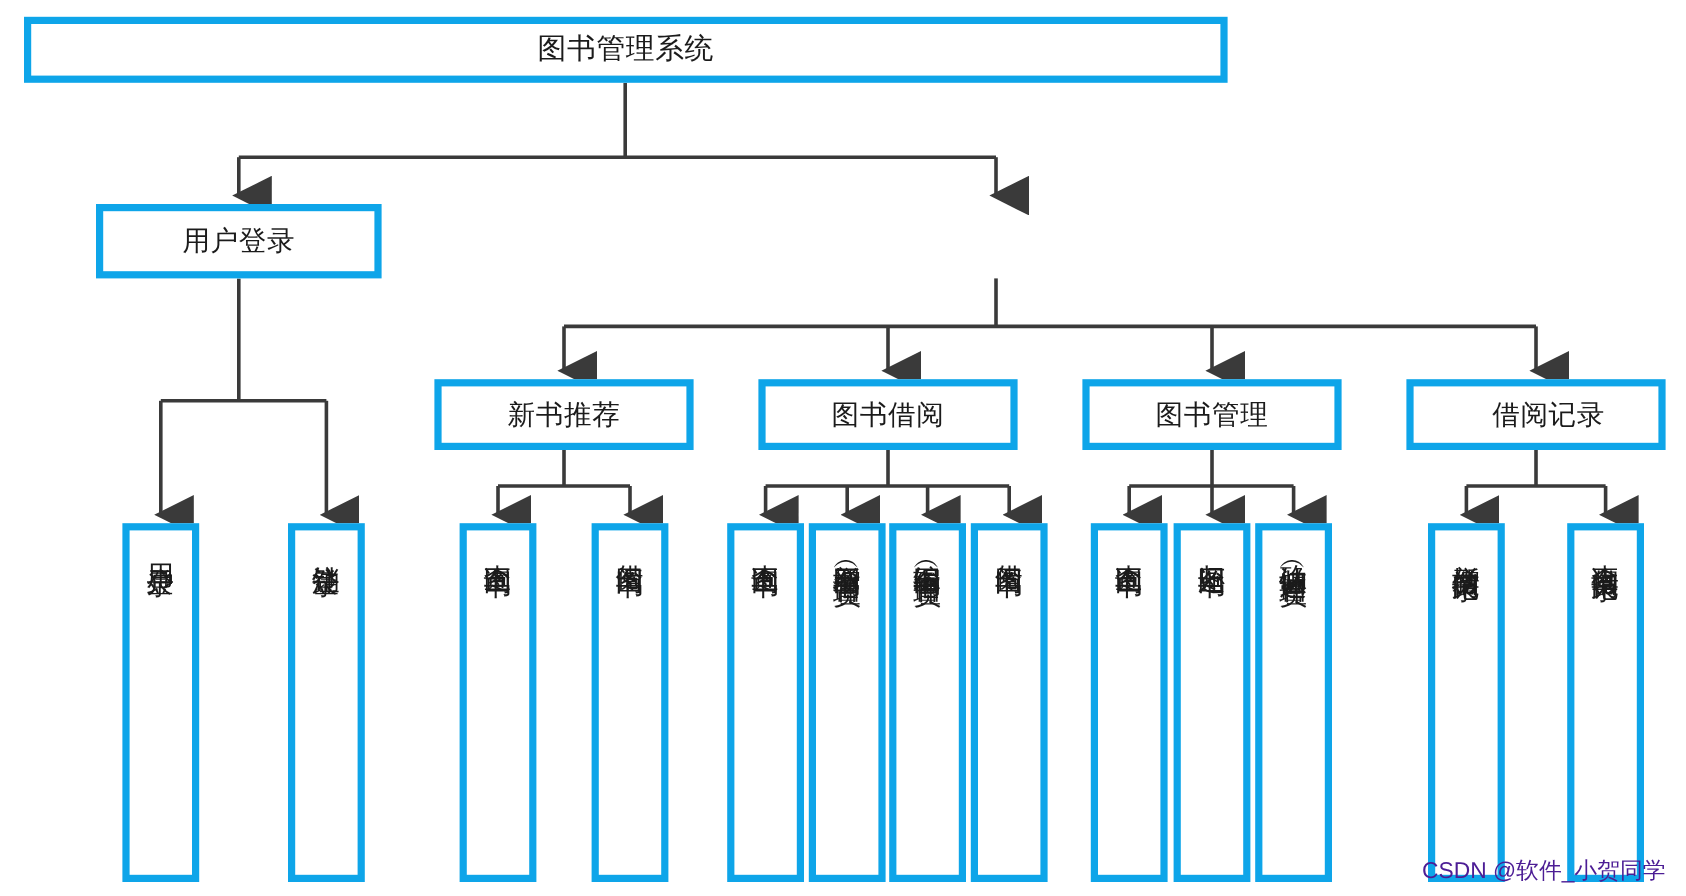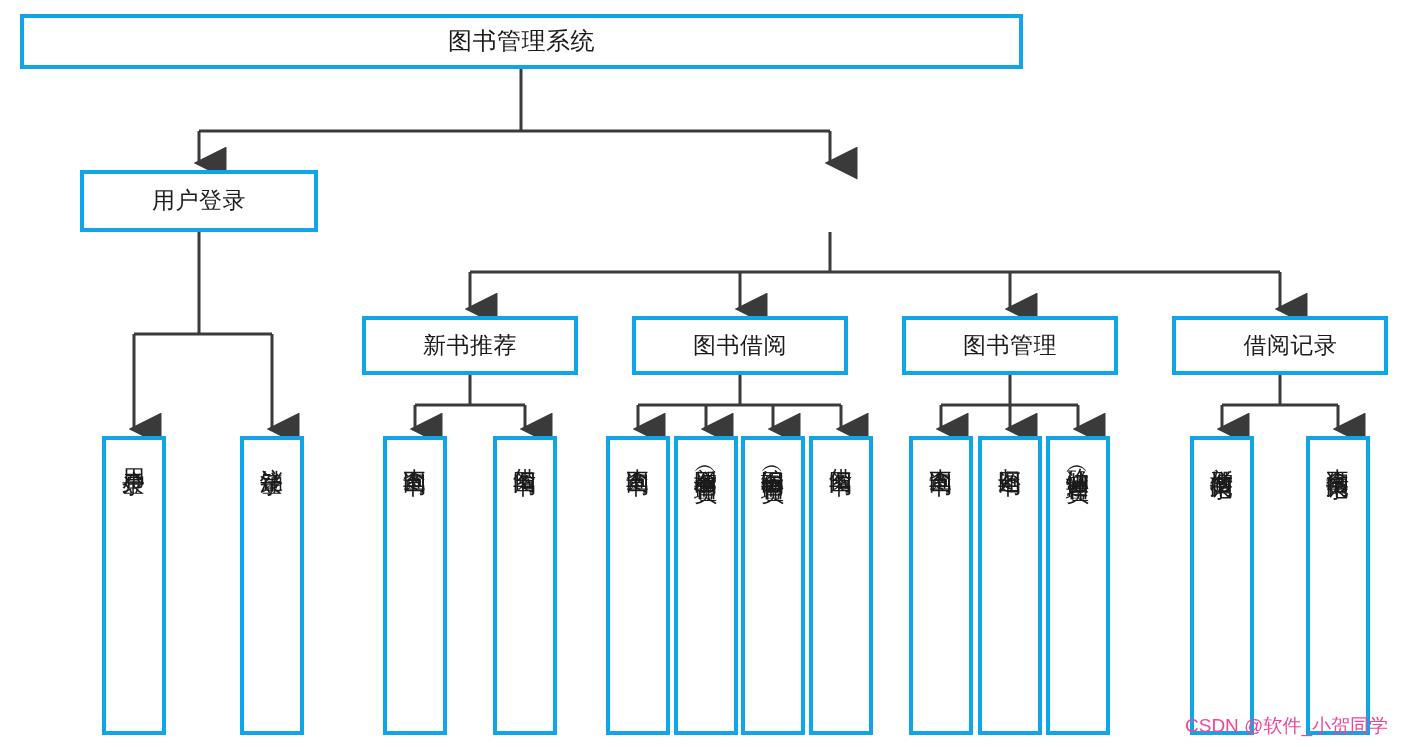--- a/index.html
+++ b/index.html
@@ -22,21 +22,21 @@
     left: 0;
     top: 0;
     width: 1405px;
     height: 747px;
     pointer-events: none;
   }
   .node {
     position: absolute;
     box-sizing: border-box;
     background: #ffffff;
-    border: 4px solid #0ea5e9;
+    border: 6px solid #0ea5e9;
     display: flex;
     align-items: center;
     justify-content: center;
     color: #1b1b1b;
     z-index: 2;
   }
   .node-label {
     display: block;
     text-align: center;
     line-height: 1.18;
@@ -62,21 +62,21 @@
     font-size: 23px;
     line-height: 1.05;
     letter-spacing: 2px;
     white-space: nowrap;
   }
   .watermark {
     position: absolute;
     left: 1185px;
     top: 713px;
     font-size: 19px;
-    color: #ec4899;
+    color: #4c1d95;
     white-space: nowrap;
     z-index: 3;
     font-family: "Liberation Sans", "DejaVu Sans", sans-serif;
   }
 </style>
 </head>
 <body>
 
 <div id="canvas">
 

